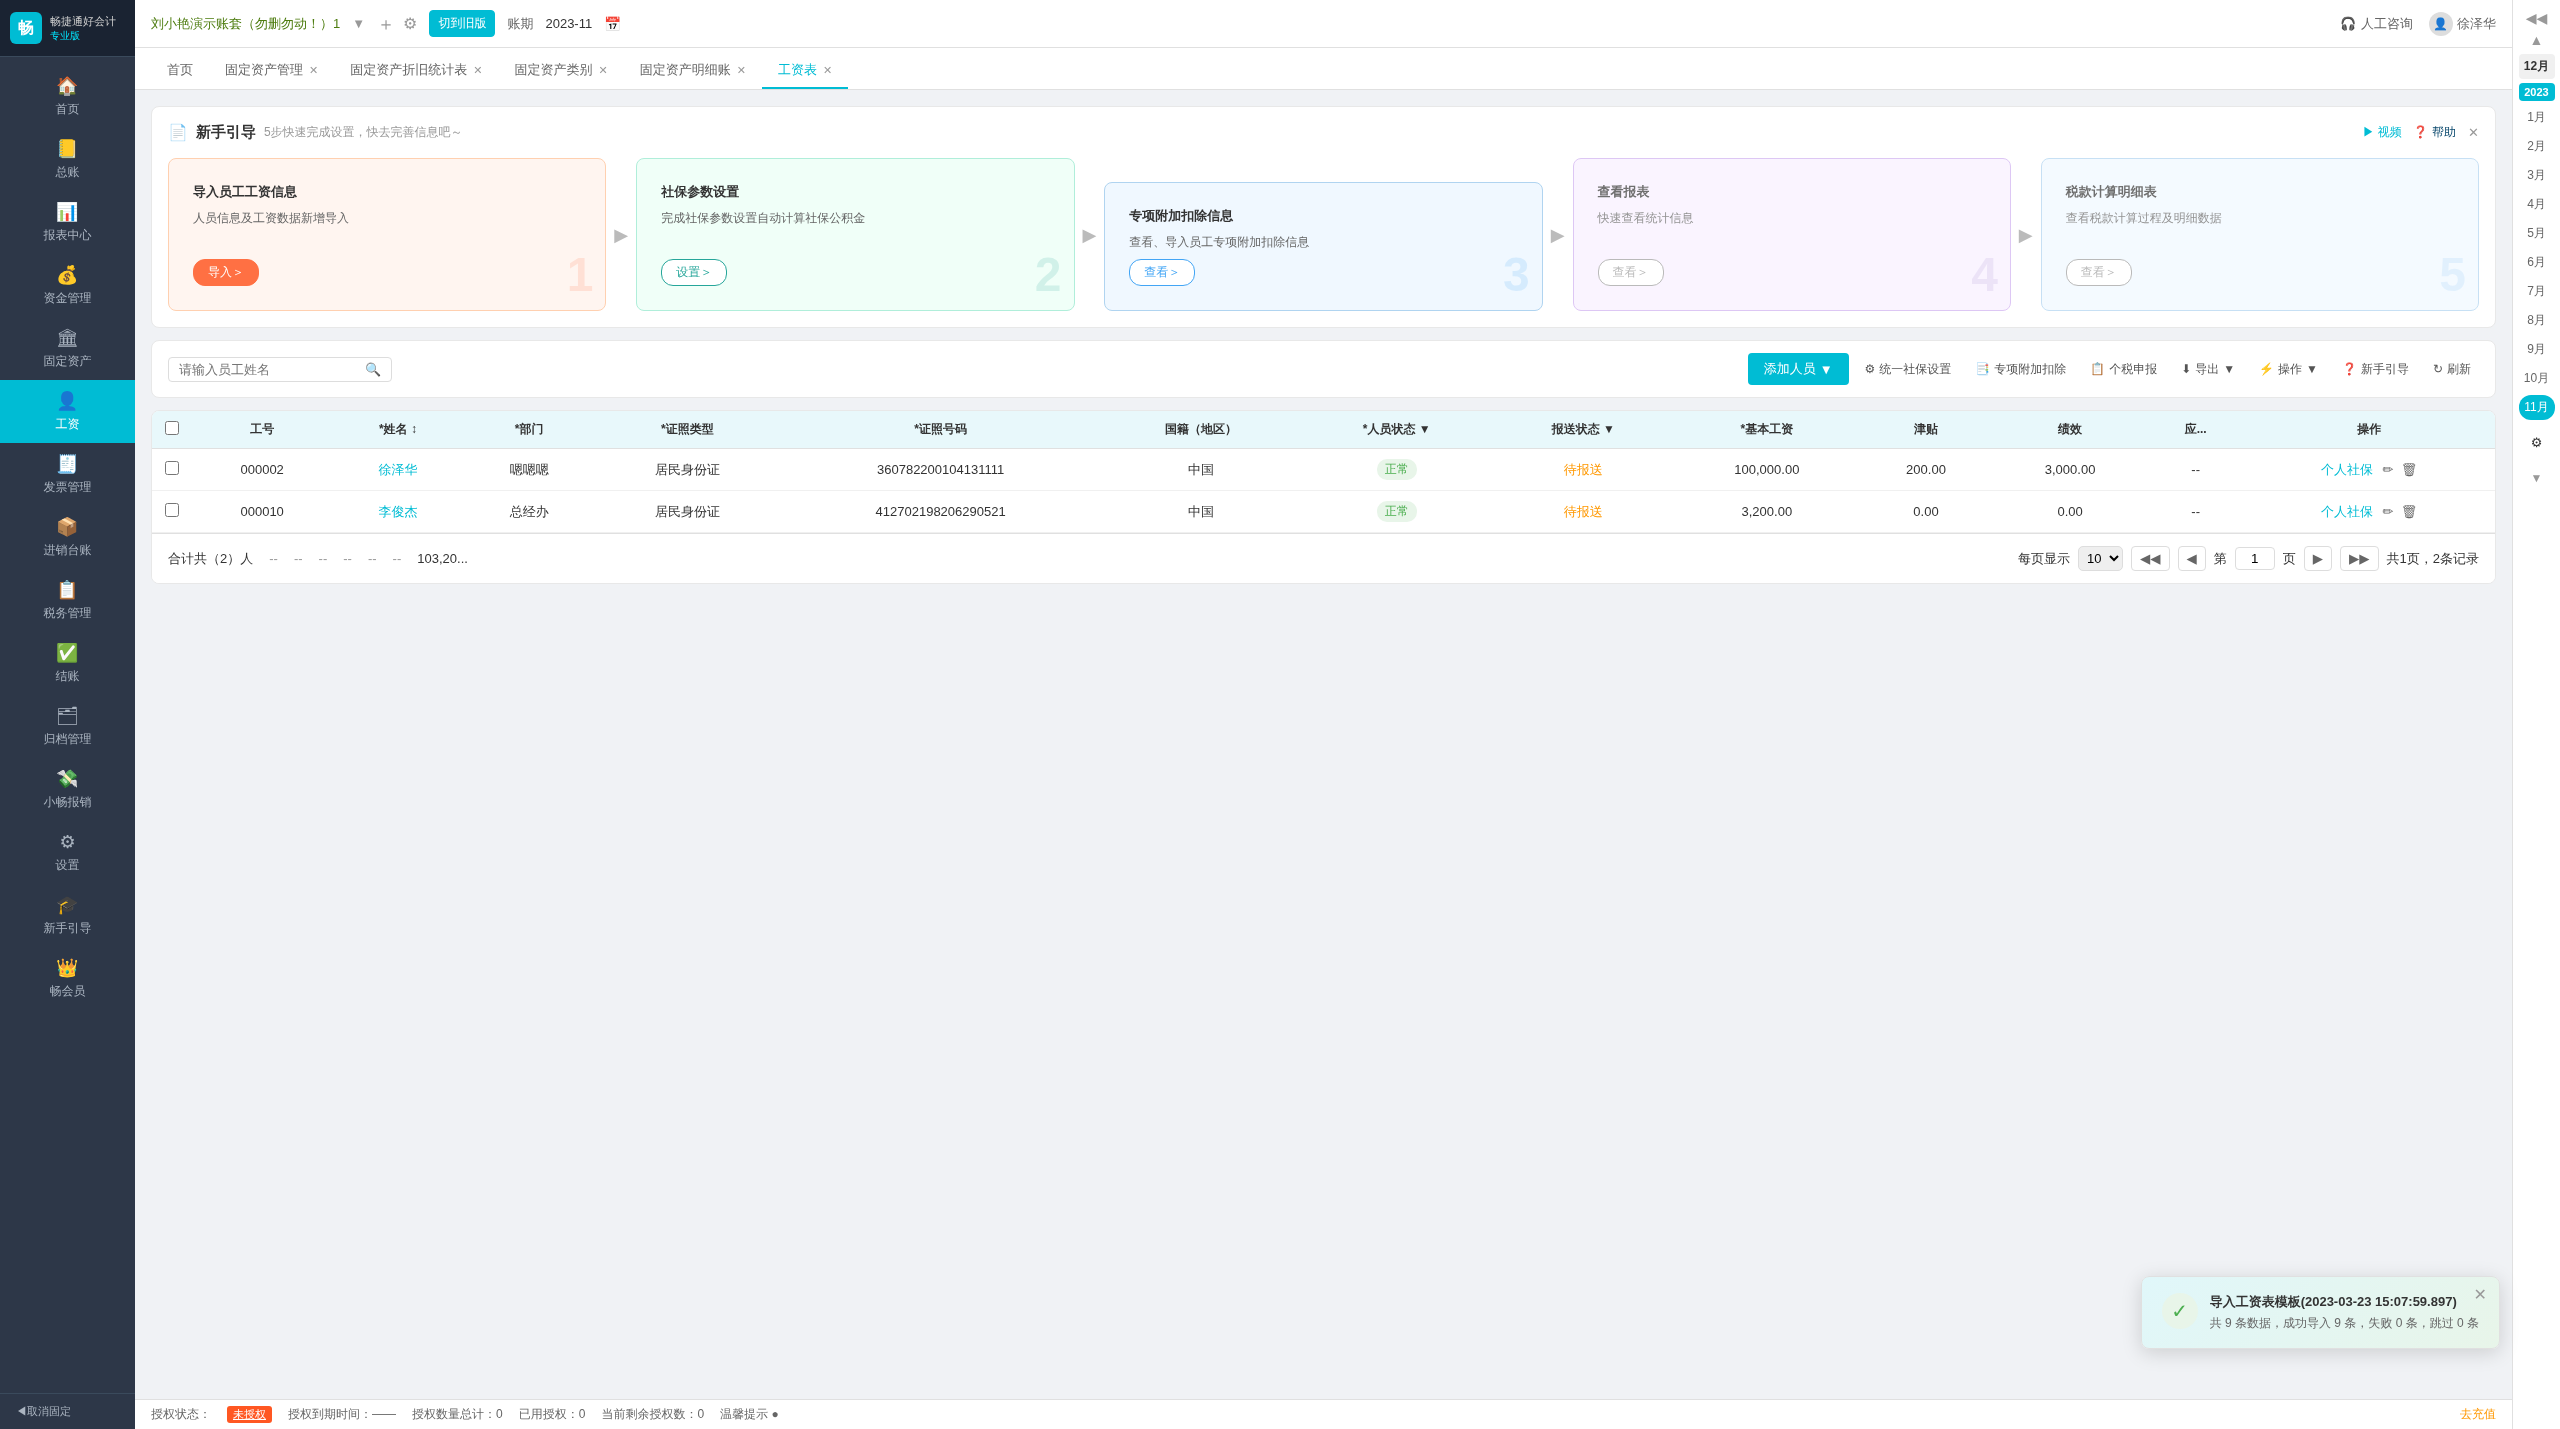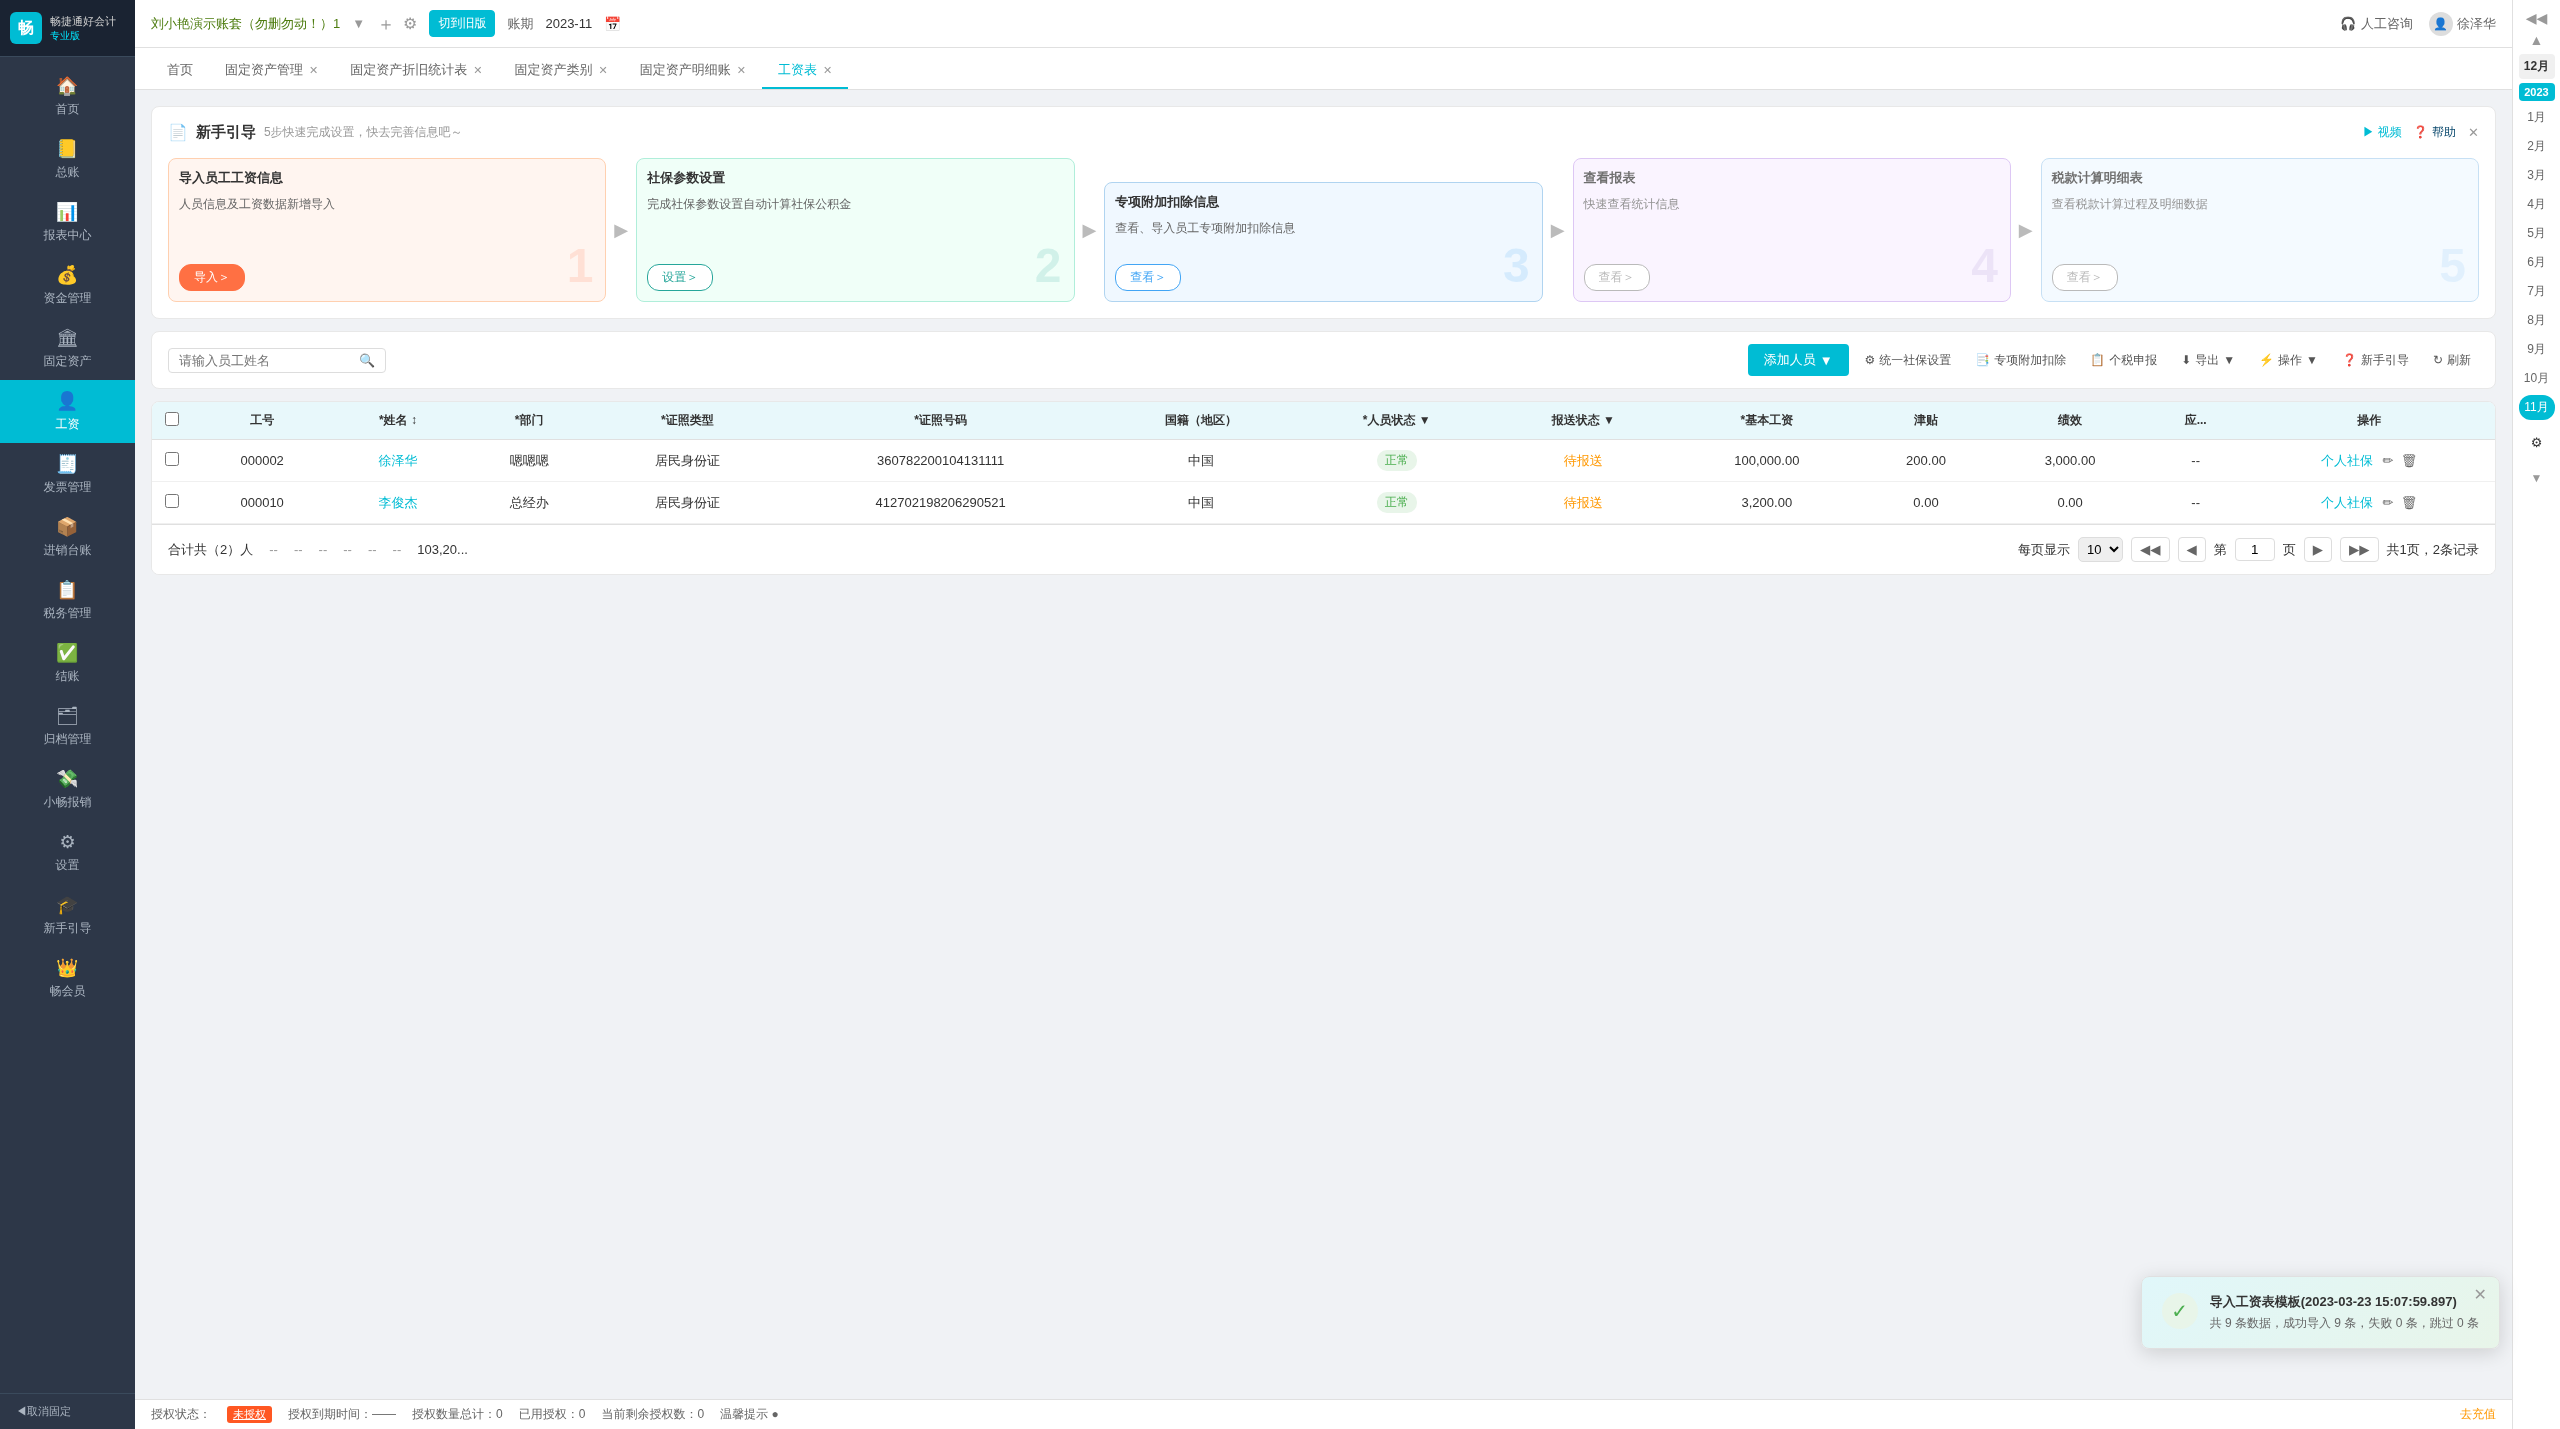--- a/index.html
+++ b/index.html
@@ -80,21 +80,21 @@
 
     
     .wizard-card { background: #fff; border-radius: 8px; padding: 16px; border: 1px solid #e8e8e8; }
     .wizard-header { display: flex; align-items: center; gap: 8px; margin-bottom: 16px; }
     .wizard-title { font-size: 15px; font-weight: bold; color: #333; }
     .wizard-subtitle { font-size: 12px; color: #999; }
     .wizard-video { font-size: 12px; color: #00bcd4; cursor: pointer; }
     .wizard-help { font-size: 12px; color: #0c4a6e; cursor: pointer; }
     .wizard-steps { display: flex; align-items: stretch; gap: 0; }
     .wizard-step {
-      flex: 1; border-radius: 8px; padding: 10px; position: relative;
+      flex: 1; border-radius: 8px; padding: 24px; position: relative;
       display: flex; flex-direction: column; gap: 8px; min-height: 120px;
     }
     .wizard-step.step1 { background: #fff5f0; border: 1px solid #ffd0b0; }
     .wizard-step.step2 { background: #f0fff8; border: 1px solid #b0eeda; }
     .wizard-step.step3 { background: #f0f8ff; border: 1px solid #b0d4f0; margin-top: 24px; }
     .wizard-step.step4 { background: #f8f0ff; border: 1px solid #d0b0f0; opacity: 0.7; }
     .wizard-step.step5 { background: #f0f8ff; border: 1px solid #b0d4f0; opacity: 0.7; }
     .step-number { font-size: 48px; font-weight: bold; position: absolute; bottom: 8px; right: 12px; opacity: 0.15; }
     .step1 .step-number { color: #ff7043; }
     .step2 .step-number { color: #26a69a; }
@@ -113,21 +113,21 @@
     .step3 .step-btn { background: #fff; color: #42a5f5; border-color: #42a5f5; }
     .step4 .step-btn { background: #fff; color: #9e9e9e; border-color: #9e9e9e; }
     .step5 .step-btn { background: #fff; color: #9e9e9e; border-color: #9e9e9e; }
     .step-arrow { display: flex; align-items: center; padding: 0 8px; color: #bbb; font-size: 18px; }
 
     
     .toolbar {
       background: #fff; border-radius: 8px; padding: 12px 16px;
       display: flex; align-items: center; gap: 8px; border: 1px solid #e8e8e8;
     }
-    .search-box { display: flex; align-items: center; border: 1px solid #ddd; border-radius: 4px; padding: 4px 10px; background: #fff; }
+    .search-box { display: flex; align-items: center; border: 1px solid #ddd; border-radius: 4px; padding: 4px 10px; gap: 6px; background: #fff; }
     .search-box input { border: none; outline: none; font-size: 13px; width: 180px; }
     .search-icon { color: #999; }
     .toolbar-spacer { flex: 1; }
     .add-btn {
       background: #00bcd4; color: #fff; border: none; border-radius: 4px;
       padding: 7px 16px; cursor: pointer; font-size: 13px; display: flex; align-items: center; gap: 4px;
     }
     .toolbar-action { display: flex; align-items: center; gap: 4px; font-size: 12px; color: #555; cursor: pointer; padding: 6px 8px; border-radius: 4px; }
 
     

